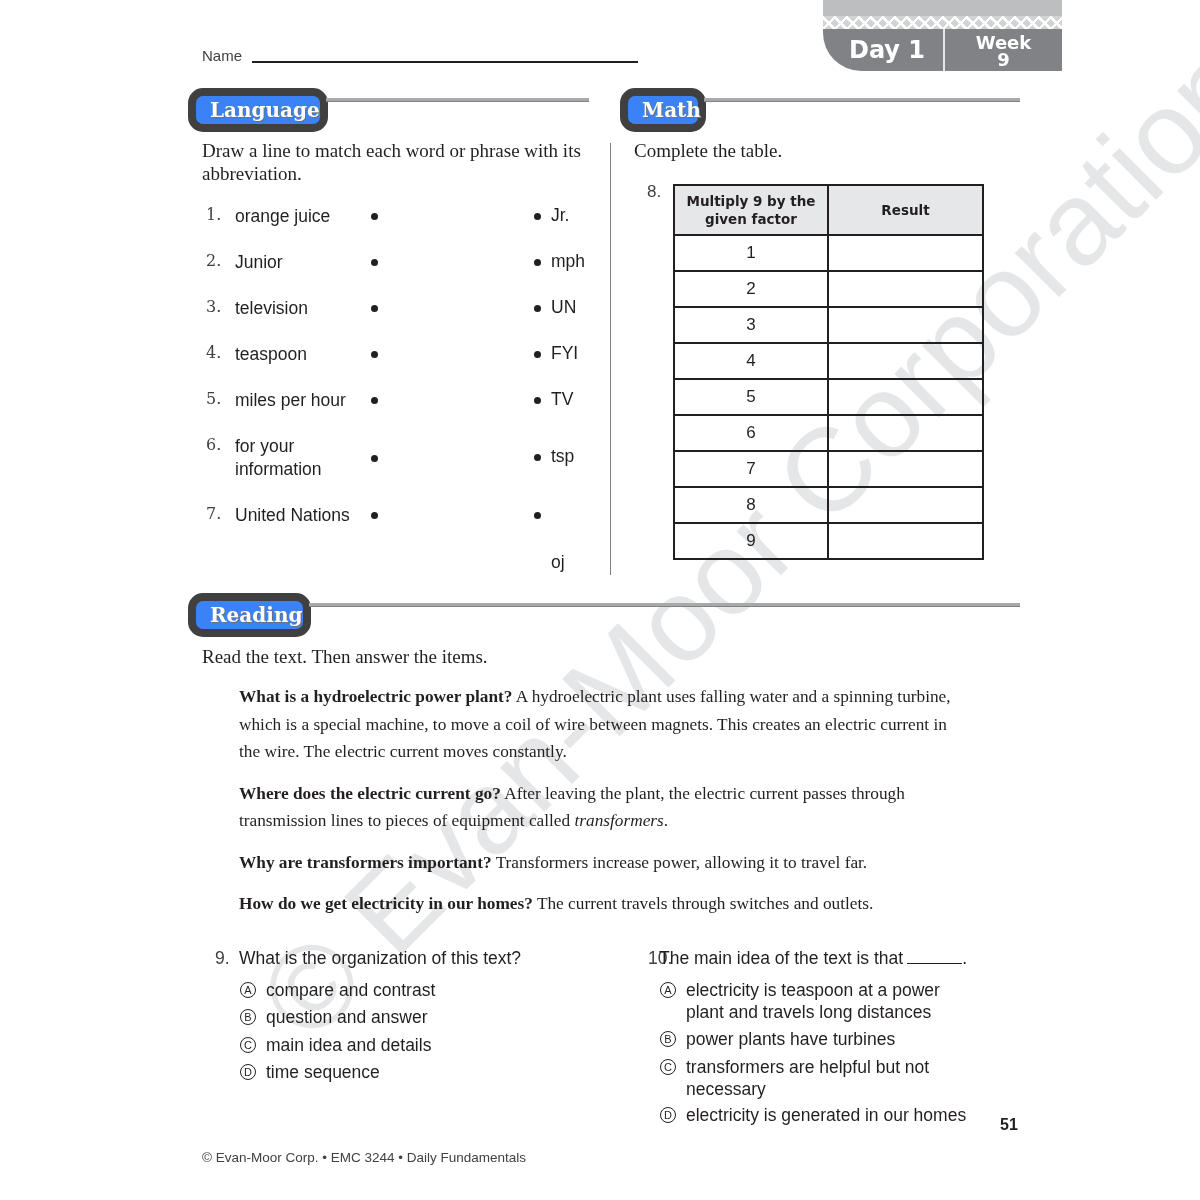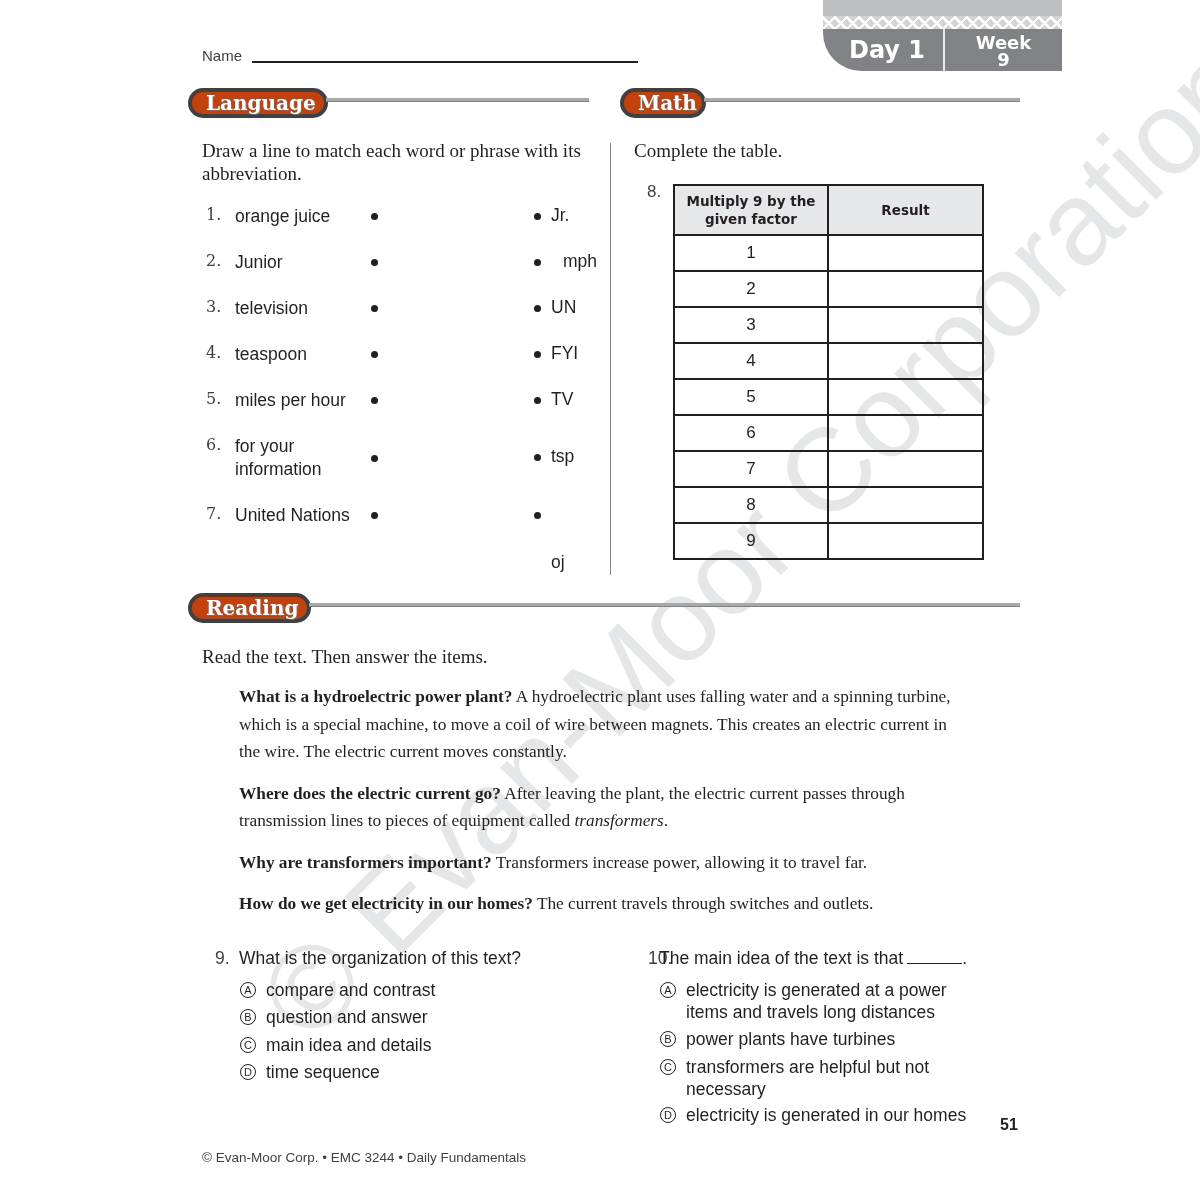--- a/index.html
+++ b/index.html
@@ -18,21 +18,21 @@
     color: #ffffff; font-family: "DejaVu Sans", sans-serif; font-weight: bold; font-size: 24px; padding-left: 8px; box-sizing: border-box; }
   .tab-divider { position: absolute; left: 120px; top: 29px; width: 2px; height: 42px; background: #e6e7e8; }
   .tab-week { position: absolute; left: 122px; top: 31px; width: 117px; height: 40px; display: flex; flex-direction: column; align-items: center; justify-content: center;
     color: #ffffff; font-family: "DejaVu Sans", sans-serif; font-weight: bold; font-size: 18px; line-height: 17px; }
 
   
   .name-label { left: 202px; top: 47px; font-size: 15px; color: #414042; }
   .name-line { left: 252px; top: 61px; width: 386px; height: 2px; background: #231f20; }
 
   
-  .section-pill { position: absolute; height: 30px; border-radius: 15px; background: #c2410c; border: 4px solid #404040; box-sizing: border-box;
+  .section-pill { position: absolute; height: 44px; border-radius: 15px; background: #3b82f6; border: 8px solid #404040; box-sizing: border-box;
     color: #ffffff; font-family: "DejaVu Serif", serif; font-weight: bold; font-size: 20px; display: flex; align-items: center; padding: 0 14px;
     text-shadow: 1px 1px 0 #6d6e71; }
   .section-rule { position: absolute; height: 3px; background: #a7a9ac; border-bottom: 1px solid #808285; }
 
   .serif-instr { font-family: "Liberation Serif", serif; font-size: 19px; color: #231f20; line-height: 23px; }
 
   
   .lang-row { position: absolute; left: 206px; font-size: 17.5px; color: #231f20; }
   .lang-num { position: absolute; left: 0; width: 22px; color: #414042; font-family: "DejaVu Serif", serif; font-size: 16px; }
   .lang-word { position: absolute; left: 29px; white-space: nowrap; line-height: 23px; }
@@ -101,21 +101,21 @@
     </div>
     <div class="dot" style="left: 371px; top: 213px;"></div>
     <div class="dot" style="left: 534px; top: 213px;"></div>
     <div class="abbr" style="left: 551px; top: 205px;">Jr.</div>
     <div class="lang-row" style="top: 251px;">
       <span class="lang-num">2.</span>
       <span class="lang-word">Junior</span>
     </div>
     <div class="dot" style="left: 371px; top: 259px;"></div>
     <div class="dot" style="left: 534px; top: 259px;"></div>
-    <div class="abbr" style="left: 563px; top: 251px;">mph</div>
+    <div class="abbr" style="left: 551px; top: 251px;">mph</div>
     <div class="lang-row" style="top: 297px;">
       <span class="lang-num">3.</span>
       <span class="lang-word">television</span>
     </div>
     <div class="dot" style="left: 371px; top: 305px;"></div>
     <div class="dot" style="left: 534px; top: 305px;"></div>
     <div class="abbr" style="left: 551px; top: 297px;">UN</div>
     <div class="lang-row" style="top: 343px;">
       <span class="lang-num">4.</span>
       <span class="lang-word">teaspoon</span>
@@ -241,21 +241,21 @@
     <div class="opt-badge" style="left: 240px; top: 1064px;">D</div>
     <div class="opt" style="left: 266px; top: 1061px; width: 300px;">time sequence</div>
   </div>
 
 <div class="q-num" style="left:616px; top:948px;margin-left:32px;">10.</div>
 <div class="q-stem" style="left:659px; top:948px;">
   <span>The main idea of the text is that</span><span class="blank"></span><span>.</span>
 </div>
 <div id="q10-opts">
     <div class="opt-badge" style="left: 660px; top: 982px;">A</div>
-    <div class="opt" style="left: 686px; top: 979px; width: 290px;">electricity is generated at a power items and travels long distances</div>
+    <div class="opt" style="left: 686px; top: 979px; width: 290px;">electricity is teaspoon at a power plant and travels long distances</div>
     <div class="opt-badge" style="left: 660px; top: 1031px;">B</div>
     <div class="opt" style="left: 686px; top: 1028px; width: 290px;">power plants have turbines</div>
     <div class="opt-badge" style="left: 660px; top: 1059px;">C</div>
     <div class="opt" style="left: 686px; top: 1056px; width: 290px;">transformers are helpful but not necessary</div>
     <div class="opt-badge" style="left: 660px; top: 1107px;">D</div>
     <div class="opt" style="left: 686px; top: 1104px; width: 290px;">electricity is generated in our homes</div>
   </div>
 
 <div class="abs footer-left">© Evan-Moor Corp. • EMC 3244 • Daily Fundamentals</div>
 <div class="abs footer-page">51</div>

